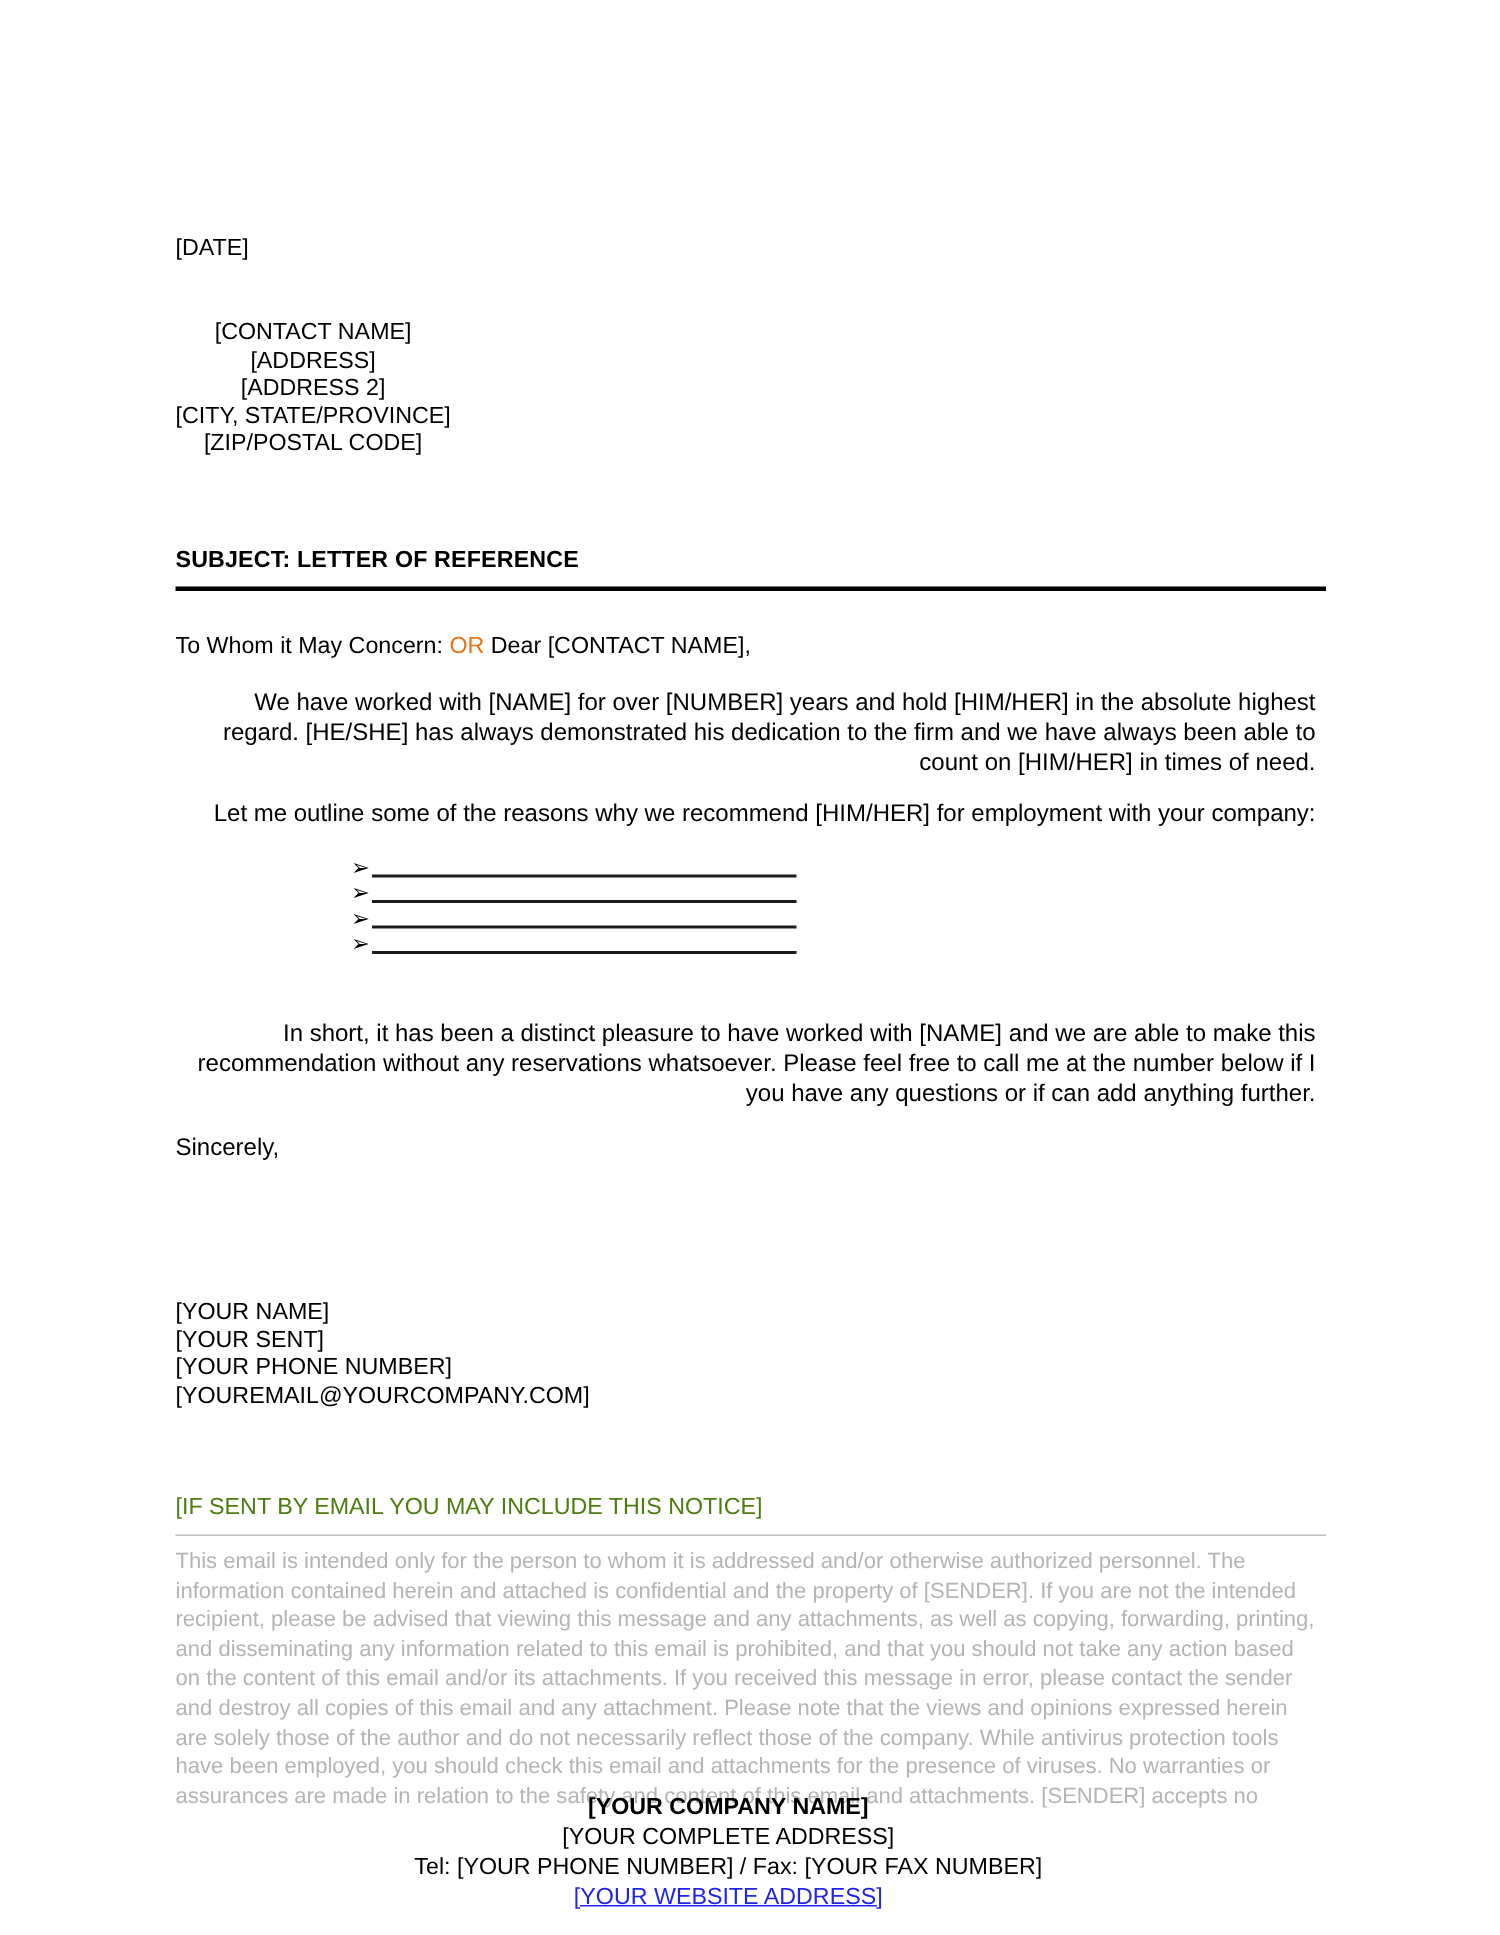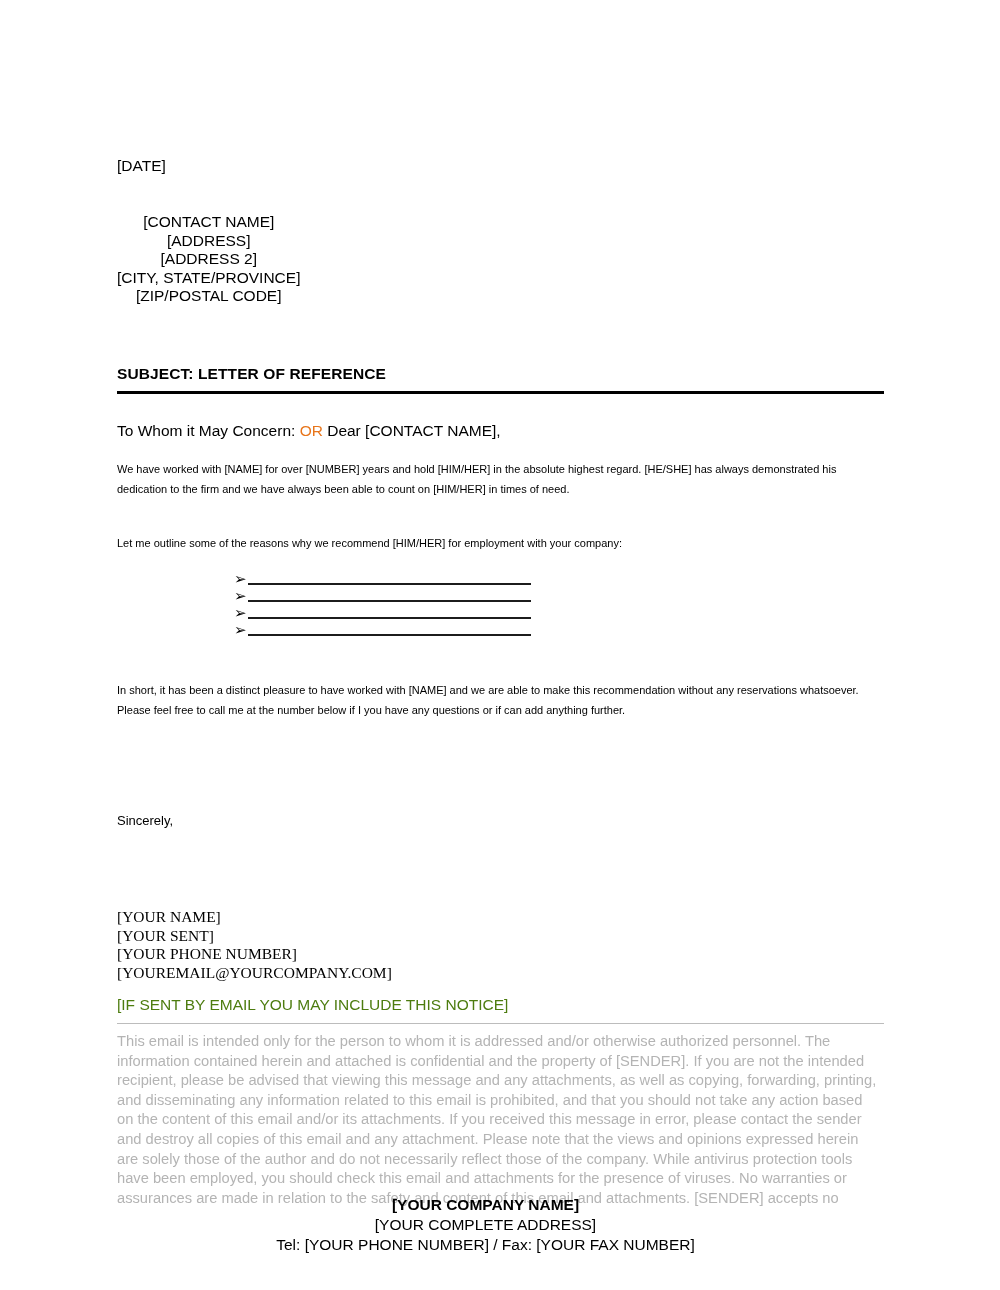--- a/index.html
+++ b/index.html
@@ -77,23 +77,23 @@
   }
   .or-word {
     color: #e8751a;
   }
 
   
   .para {
     position: absolute;
     left: 117px;
     width: 760px;
-    font-size: 11px;
+    font-size: 16px;
     line-height: 20px;
-    text-align: left;
+    text-align: right;
   }
   #para-1 { top: 419px; }
   #para-2 { top: 493px; }
   #para-3 { top: 640px; }
 
   
   .bullet-list {
     position: absolute;
     left: 234px;
     top: 531px;
@@ -115,31 +115,30 @@
     width: 283px;
     height: 1px;
     border-bottom: 2px solid #1c1c1c;
     margin-top: 11px;
   }
 
   
   .sincerely {
     position: absolute;
     left: 117px;
-    top: 771px;
-    font-size: 13px;
+    top: 716px;
+    font-size: 16px;
     line-height: 19px;
   }
 
   
   .signature-block {
     position: absolute;
     left: 117px;
-    top: 868px;
-    font-family: Liberation Serif, serif;
+    top: 826px;
   }
   .signature-block .tline { display: block; }
 
   
   .notice-wrap {
     position: absolute;
     left: 117px;
     top: 955px;
     width: 767px;
   }
@@ -246,15 +245,16 @@
   <div class="notice-wrap">
     <div class="notice-title">[IF SENT BY EMAIL YOU MAY INCLUDE THIS NOTICE]</div>
     <div class="rule-light"></div>
     <div class="disclaimer">This email is intended only for the person to whom it is addressed and/or otherwise authorized personnel. The information contained herein and attached is confidential and the property of [SENDER]. If you are not the intended recipient, please be advised that viewing this message and any attachments, as well as copying, forwarding, printing, and disseminating any information related to this email is prohibited, and that you should not take any action based on the content of this email and/or its attachments. If you received this message in error, please contact the sender and destroy all copies of this email and any attachment. Please note that the views and opinions expressed herein are solely those of the author and do not necessarily reflect those of the company. While antivirus protection tools have been employed, you should check this email and attachments for the presence of viruses. No warranties or assurances are made in relation to the safety and content of this email and attachments. [SENDER] accepts no</div>
   </div>
 
   <div class="footer">
     <span class="footer-line footer-company">[YOUR COMPANY NAME]</span>
     <span class="footer-line">[YOUR COMPLETE ADDRESS]</span>
     <span class="footer-line">Tel: [YOUR PHONE NUMBER] / Fax: [YOUR FAX NUMBER]</span>
+    <span class="footer-line"><span class="footer-website">[YOUR WEBSITE ADDRESS]</span></span>
   </div>
 
 </div>
 
 </body></html>

